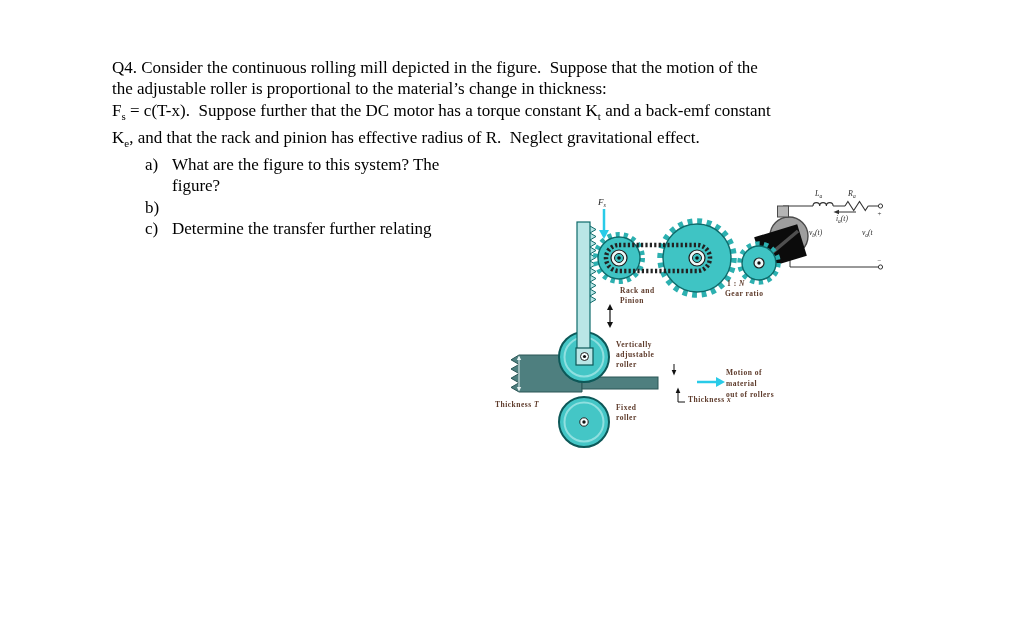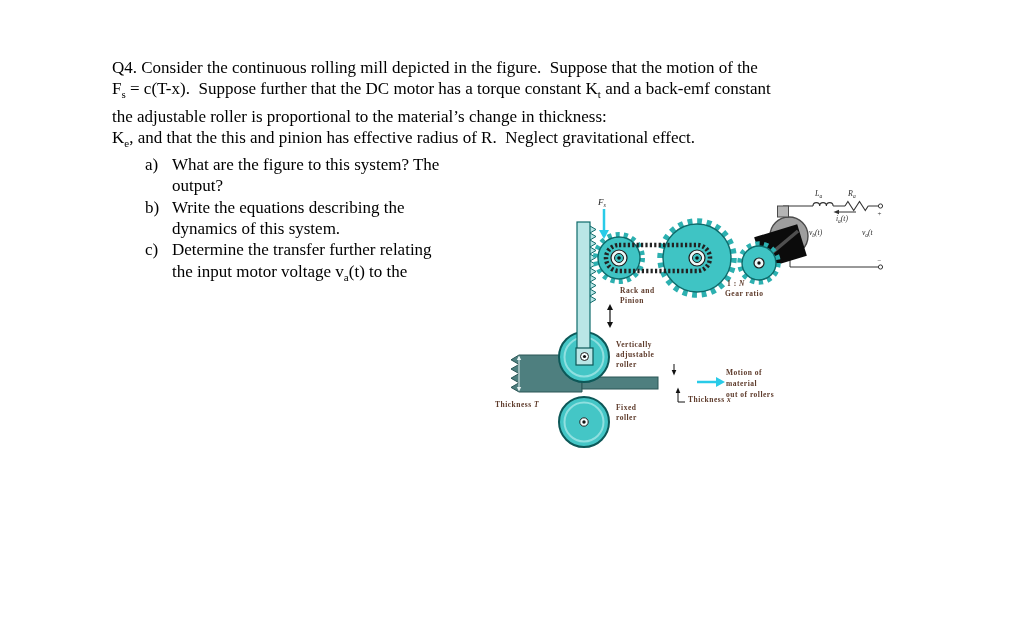--- a/index.html
+++ b/index.html
@@ -23,44 +23,39 @@
   .csub{font-size:5.5px;}
   .polarity{font-family:"Liberation Serif",serif;font-size:7px;fill:#333;}
 </style>
 </head>
 <body>
 
 <div class="page">
 
   <div class="text-block">
     <div class="pline">Q4. Consider the continuous rolling mill depicted in the figure.  Suppose that the motion of the</div>
+    <div class="pline">the adjustable roller is proportional to the material’s change in thickness:</div>
     <div class="pline"><span>F</span><span class="sub">s</span><span> = c(T-x).  Suppose further that the DC motor has a torque constant K</span><span class="sub">t</span><span> and a back-emf constant</span></div>
-    <div class="pline">the adjustable roller is proportional to the material’s change in thickness:</div>
-    <div class="pline"><span>K</span><span class="sub">e</span><span>, and that the this and pinion has effective radius of R.  Neglect gravitational effect.</span></div>
+    <div class="pline"><span>K</span><span class="sub">e</span><span>, and that the rack and pinion has effective radius of R.  Neglect gravitational effect.</span></div>
 
     <div class="qlist">
       <div class="qitem">
         <div class="qmarker">a)</div>
         <div class="qcontent">
           <div>What are the figure to this system? The</div>
-          <div>output?</div>
+          <div>figure?</div>
         </div>
       </div>
       <div class="qitem">
         <div class="qmarker">b)</div>
-        <div class="qcontent">
-          <div>Write the equations describing the</div>
-          <div>dynamics of this system.</div>
-        </div>
       </div>
       <div class="qitem">
         <div class="qmarker">c)</div>
         <div class="qcontent">
           <div>Determine the transfer further relating</div>
-          <div><span>the input motor voltage v</span><span class="sub">a</span><span>(t) to the</span></div>
         </div>
       </div>
     </div>
   </div>
 
   <svg class="figure" viewBox="0 0 1024 640">
 
     <g>
       <path d="M751,206 H781" stroke="#333" stroke-width="1" fill="none"></path>
       <path d="M781,206 a3.35,3.35 0 0 1 6.7,0 a3.35,3.35 0 0 1 6.7,0 a3.35,3.35 0 0 1 6.7,0" stroke="#333" stroke-width="1.1" fill="none"></path>

